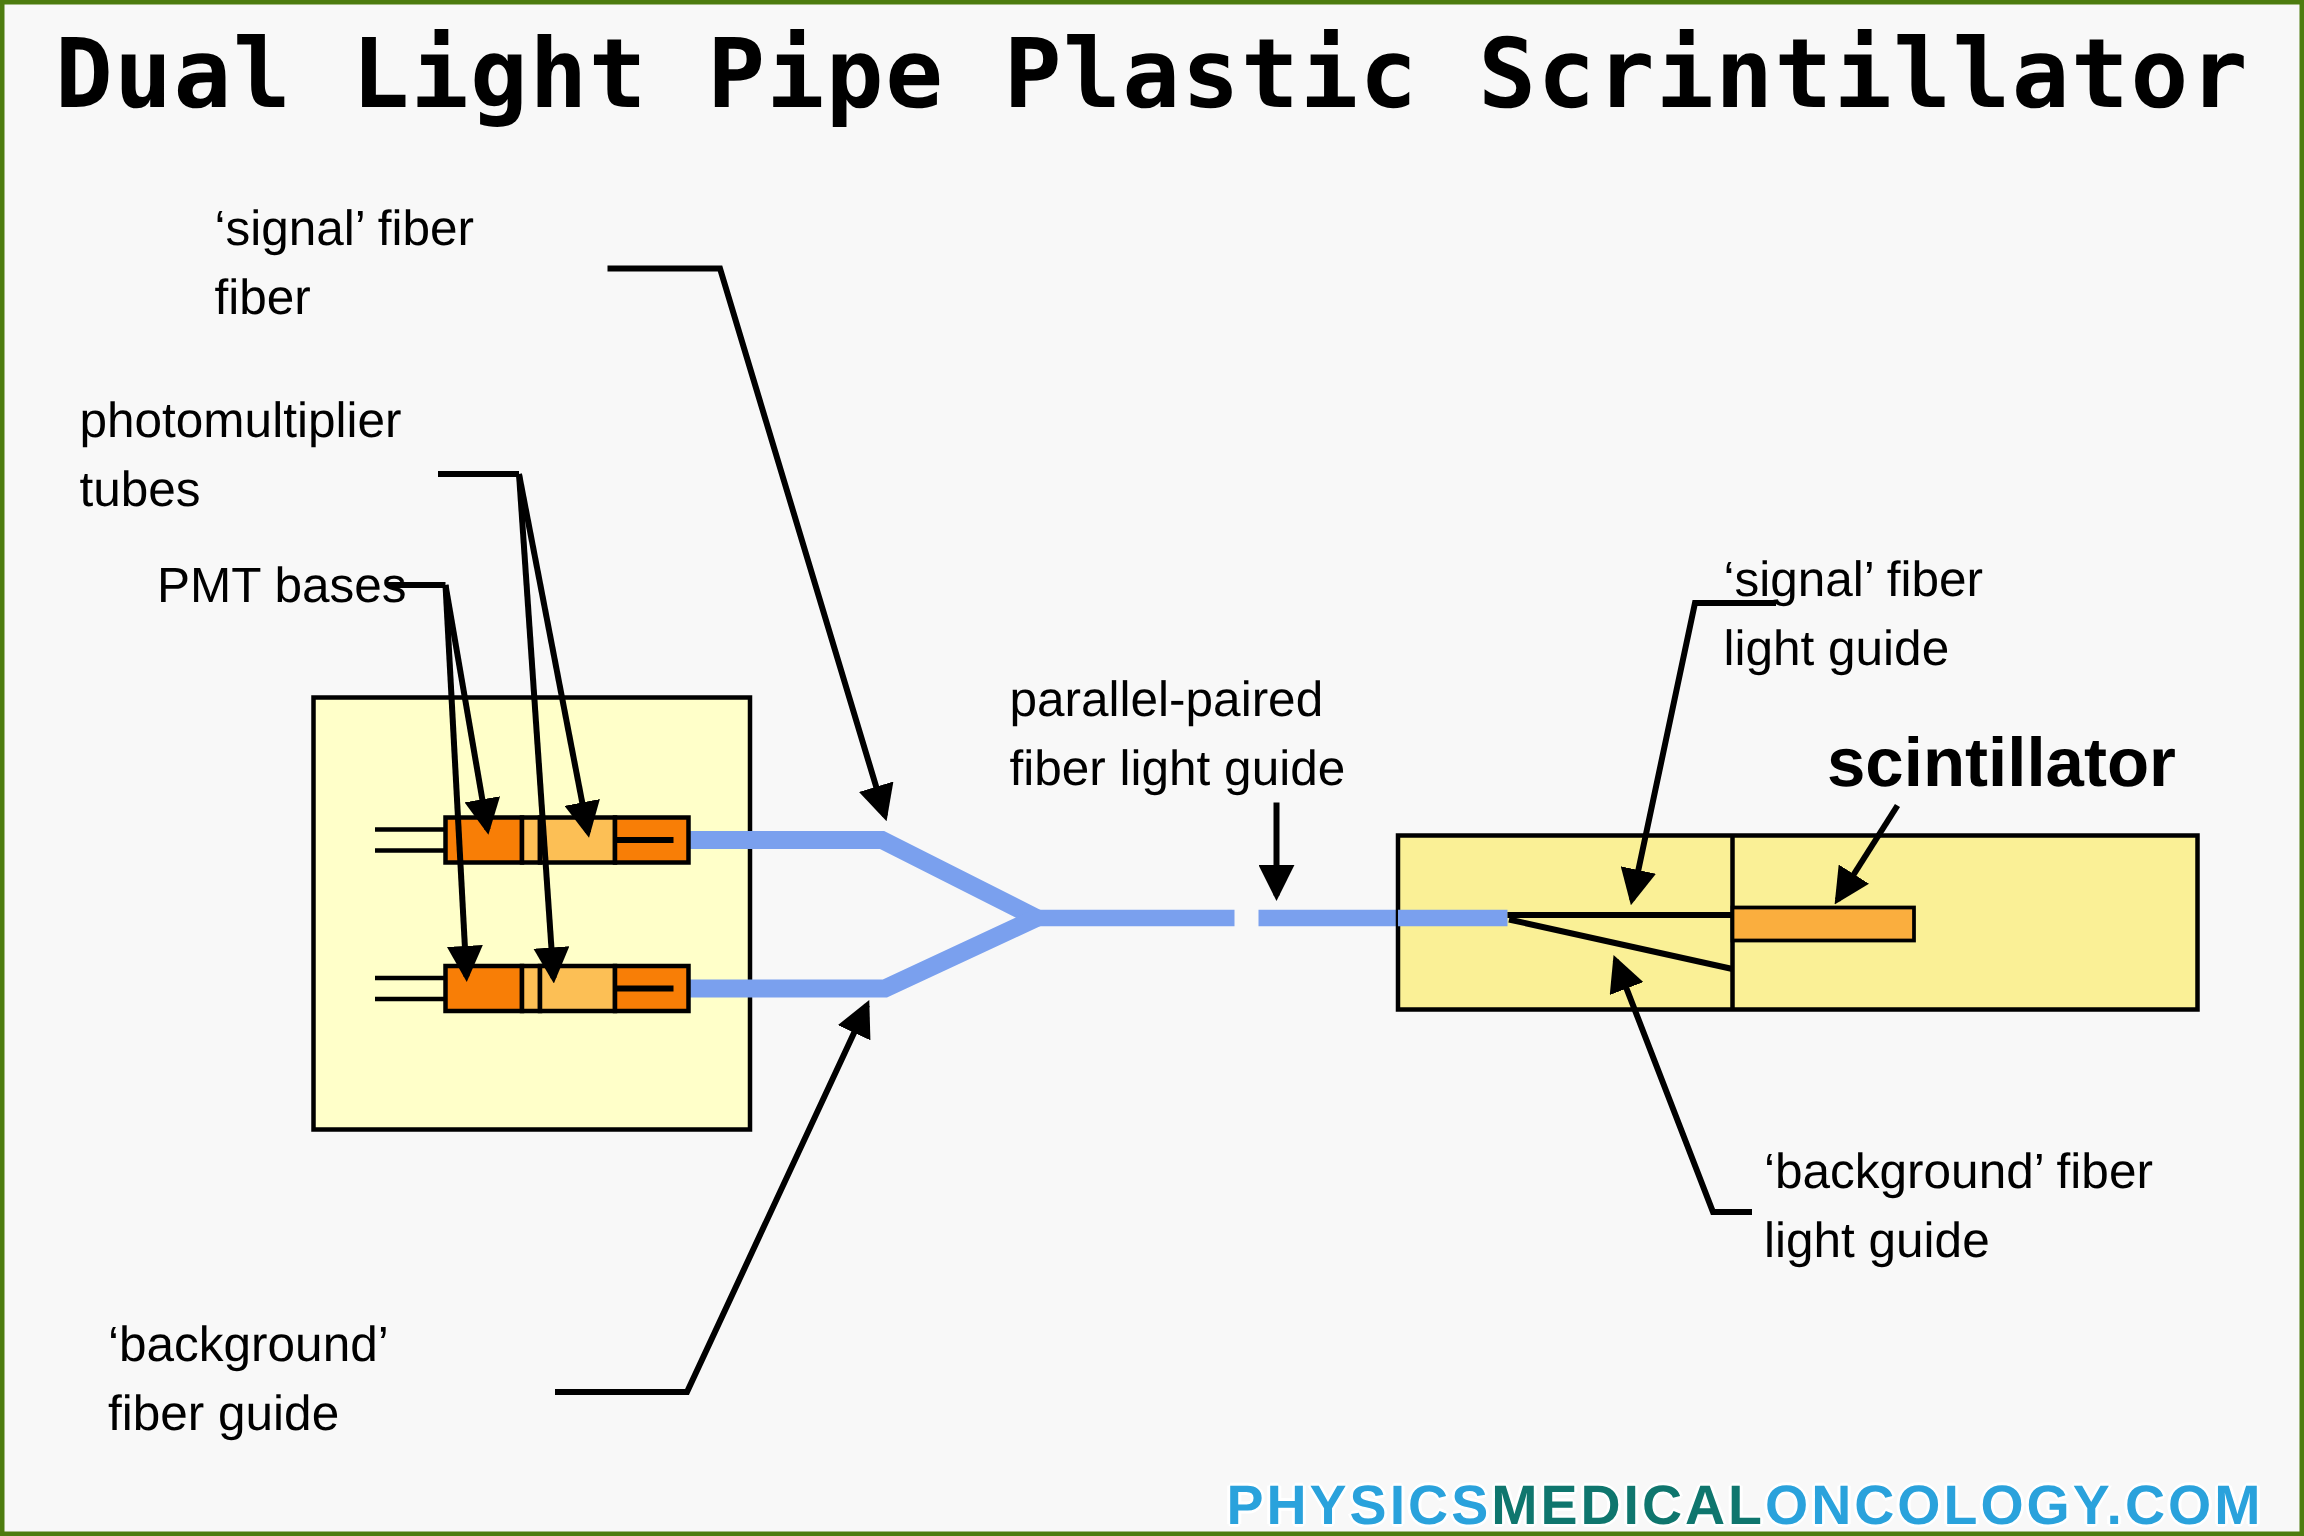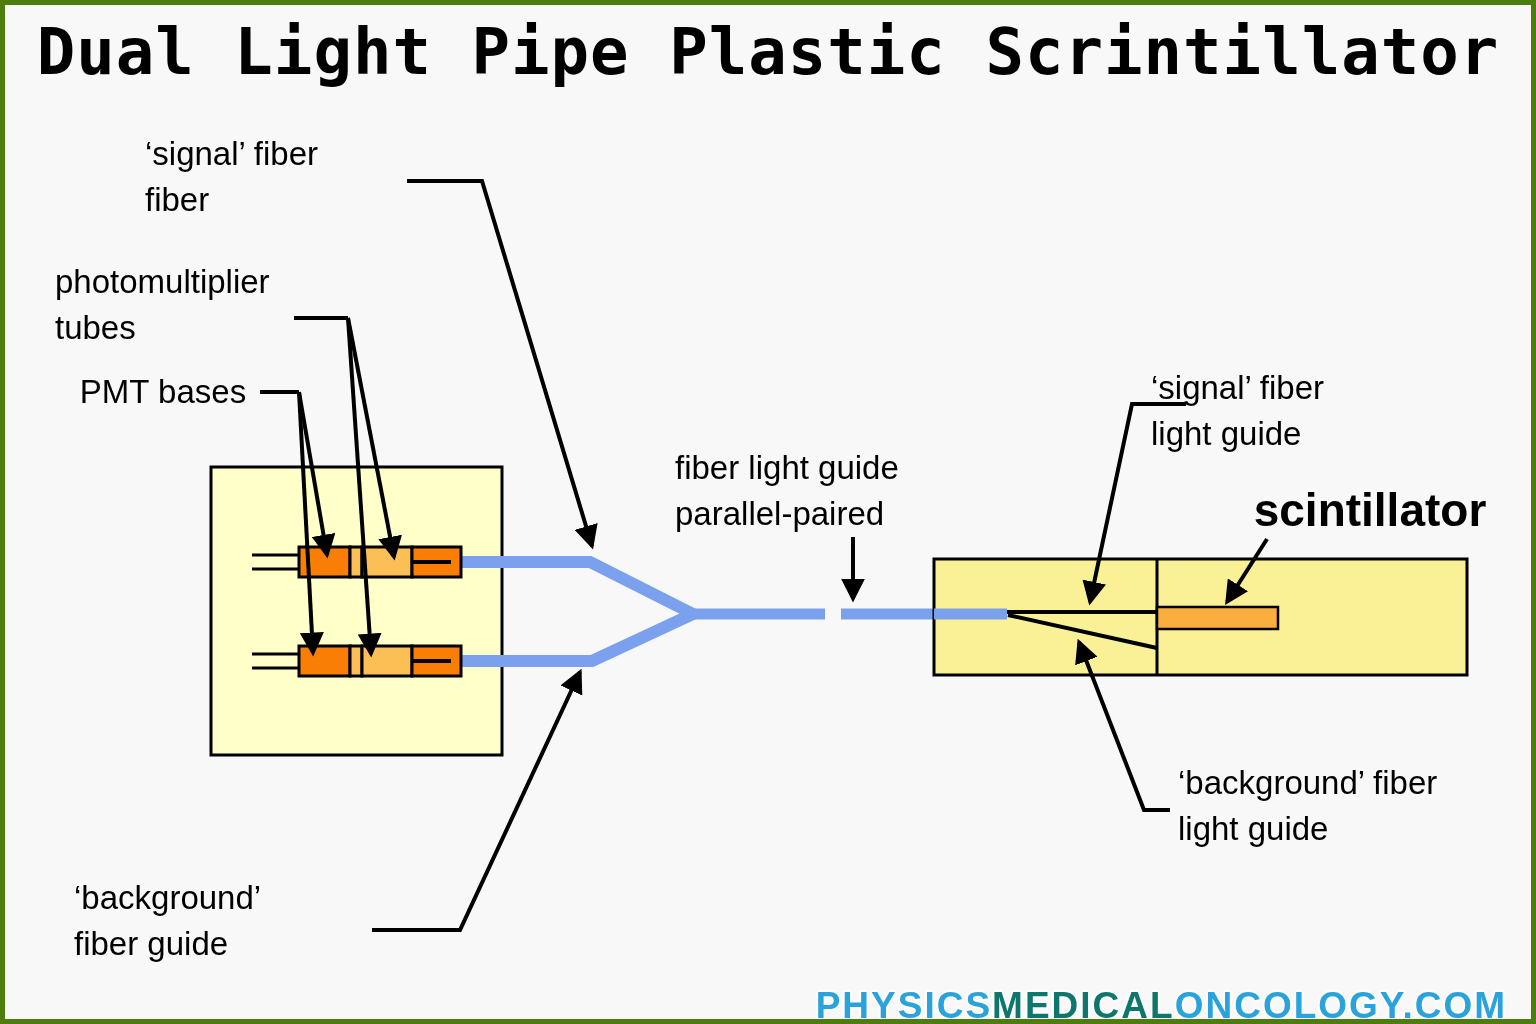--- a/index.html
+++ b/index.html
@@ -1,20 +1,20 @@
 <!DOCTYPE html>
 <html><head>
 <meta charset="utf-8">
 <style>
   html,body{margin:0;padding:0;background:#e8e8e8;}
   #canvas{
     position:relative;
     width:1536px;height:1024px;
     background:#f8f8f8;
-    border:5px solid #4d7c0f;
+    border:3px solid #4d7c0f;
     box-sizing:border-box;
     overflow:hidden;
     font-family:"Liberation Sans", sans-serif;
   }
   #diagram-svg{position:absolute;left:0;top:0;}
   .title{
     position:absolute;left:0;top:10px;width:100%;
     text-align:center;
     font-family:"DejaVu Sans Mono", monospace;
     font-weight:bold;
@@ -22,27 +22,26 @@
     letter-spacing:1px;
     color:#000;
     white-space:nowrap;
   }
   .lbl{
     position:absolute;
     font-size:33px;
     line-height:1.38;
     color:#000;
   }
-  .lbl.left-align{text-align:center;}
+  .lbl.left-align{text-align:right;}
   .lbl-scint{
     position:absolute;
     font-size:46px;
     font-weight:bold;
     color:#000;
-    text-align:center;
   }
   .watermark{
     position:absolute;
     top:980px;right:24px;
     font-size:37px;
     font-weight:bold;
     letter-spacing:2px;
     white-space:nowrap;
     text-shadow:-2px 0 0 #fff,2px 0 0 #fff,0 -2px 0 #fff,0 2px 0 #fff,-1px -1px 0 #fff,1px 1px 0 #fff,-1px 1px 0 #fff,1px -1px 0 #fff;
   }
@@ -123,22 +122,22 @@
   </div>
 
   <div class="lbl" style="left:50px;top:254px;width:300px;">
     <div>photomultiplier</div>
     <div>tubes</div>
   </div>
 
   <div class="lbl left-align" style="left:48px;top:364px;width:220px;">PMT bases</div>
 
   <div class="lbl" style="left:670px;top:440px;width:305px;">
+    <div>parallel-paired</div>
     <div>fiber light guide</div>
-    <div>parallel-paired</div>
   </div>
 
   <div class="lbl" style="left:1146px;top:360px;width:300px;">
     <div>‘signal’ fiber</div>
     <div>light guide</div>
   </div>
 
   <div class="lbl-scint" style="left:1215px;top:478px;width:300px;">scintillator</div>
 
   <div class="lbl" style="left:1173px;top:755px;width:310px;">

